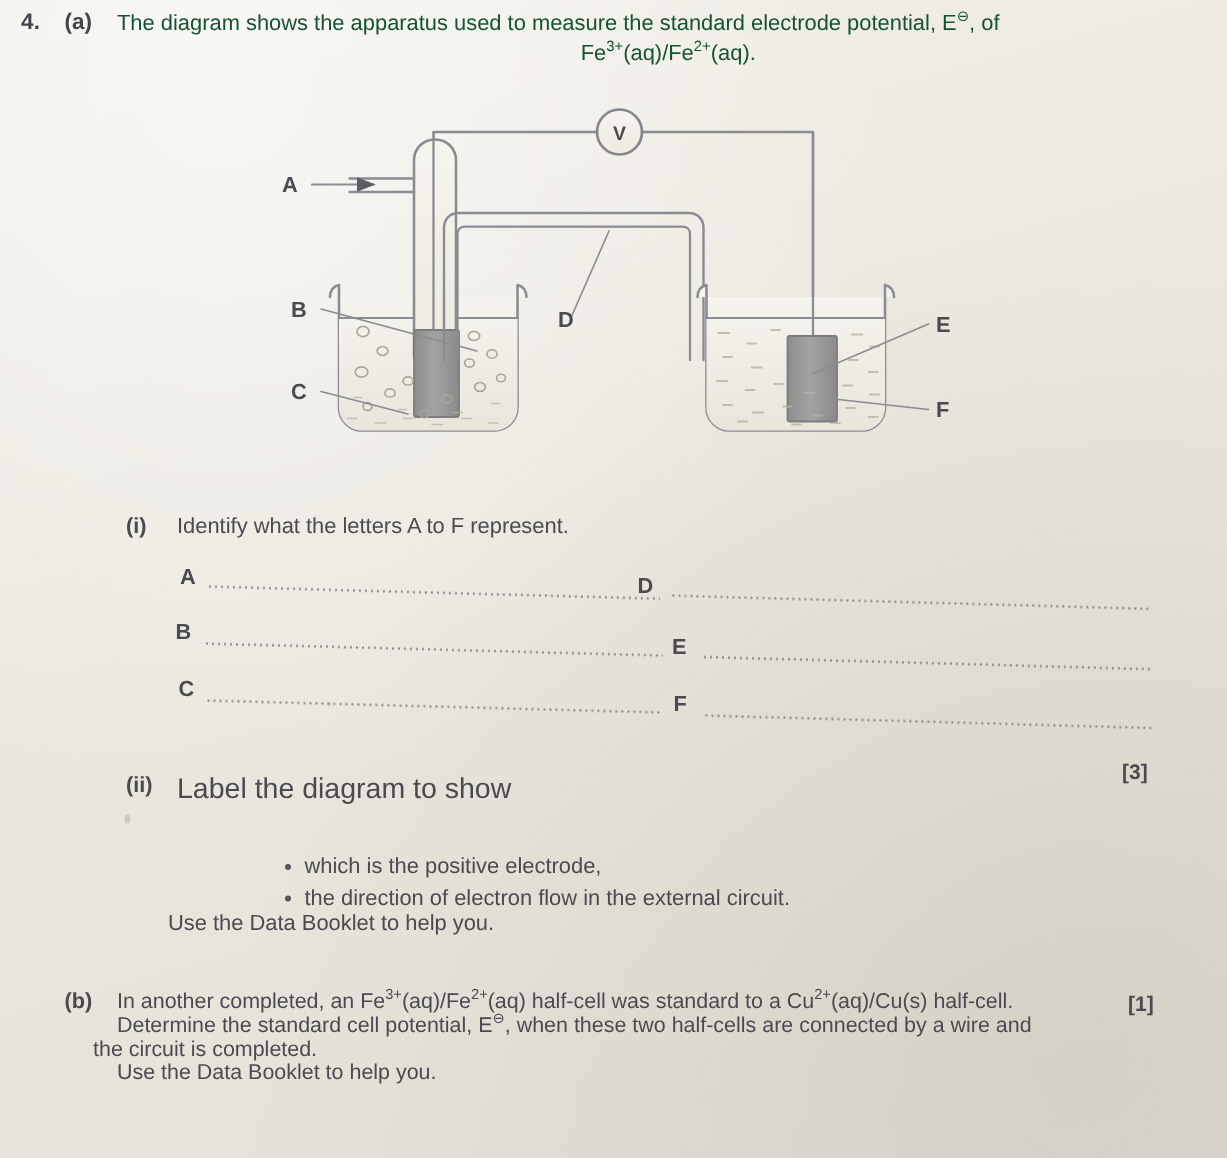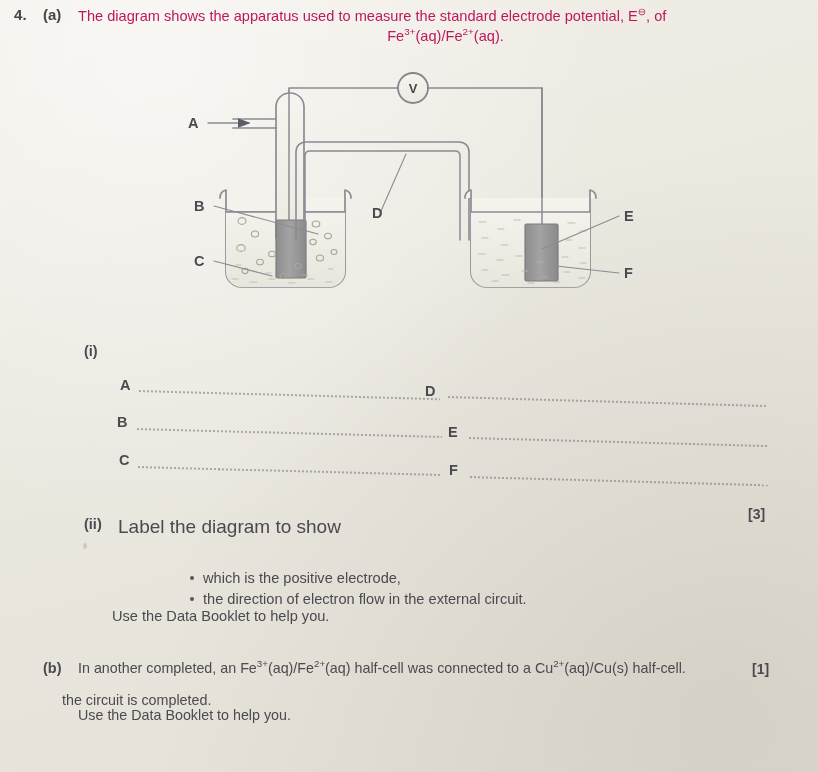--- a/index.html
+++ b/index.html
@@ -28,21 +28,21 @@
   .qnum{
     position:absolute;left:14px;top:6px;
     font-weight:bold;font-size:15px;letter-spacing:.2px;color:#44444a;
   }
   .part-a{
     position:absolute;left:43px;top:6px;
     font-weight:bold;font-size:15px;color:#44444a;
   }
   .stem{
     position:absolute;left:78px;top:6px;width:735px;
-    font-size:14.6px;line-height:20px;color:#be185d;
+    font-size:14.6px;line-height:20px;color:#14532d;
     text-align:justify;text-justify:inter-word;
   }
   .stem .l2{display:block;text-align:center;}
   sup{font-size:.68em;vertical-align:super;line-height:0;}
 
   
   #diagram{position:absolute;left:176px;top:66px;}
 
   
   .pi-label{position:absolute;left:84px;top:343px;font-weight:bold;font-size:14.5px;}
@@ -218,20 +218,21 @@
       <text x="18" y="145">B</text>
       <text x="18" y="200">C</text>
       <text x="196" y="152">D</text>
       <text x="448" y="155">E</text>
       <text x="448" y="212">F</text>
       <text x="237" y="27" text-anchor="middle" font-size="13">V</text>
     </g>
   </svg>
 
   <div class="pi-label">(i)</div>
+  <div class="pi-text">Identify what the letters A to F represent.</div>
 
   <div class="ansline" style="left:120px;top:377px;">A</div>
   <div class="dots" style="left:138px;top:390px;width:302px;transform:rotate(1.55deg);"></div>
 
   <div class="ansline" style="left:117px;top:414px;">B</div>
   <div class="dots" style="left:136px;top:428px;width:306px;transform:rotate(1.5deg);"></div>
 
   <div class="ansline" style="left:119px;top:452px;">C</div>
   <div class="dots" style="left:137px;top:466px;width:304px;transform:rotate(1.5deg);"></div>
 
@@ -254,19 +255,22 @@
     <li>the direction of electron flow in the external circuit.</li>
   </ul>
 
   <div class="databook-1">Use the Data Booklet to help you.</div>
 
   <div class="marks" style="left:752px;top:661px;">[1]</div>
 
   <div class="part-b">(b)</div>
 
   <div class="b-line1">
-    <span>In another completed, an Fe</span><sup>3+</sup><span>(aq)/Fe</span><sup>2+</sup><span>(aq) half-cell was connected to a Cu</span><sup>2+</sup><span>(aq)/Cu(s) half-cell.</span>
+    <span>In another completed, an Fe</span><sup>3+</sup><span>(aq)/Fe</span><sup>2+</sup><span>(aq) half-cell was standard to a Cu</span><sup>2+</sup><span>(aq)/Cu(s) half-cell.</span>
   </div>
 
+  <div class="b-line2">
+    <span>Determine the standard cell potential, E</span><sup>⊖</sup><span>, when these two half-cells are connected by a wire and</span>
+  </div>
 
   <div class="b-line3">the circuit is completed.</div>
   <div class="b-line4">Use the Data Booklet to help you.</div>
 </div>
 
 </body></html>

